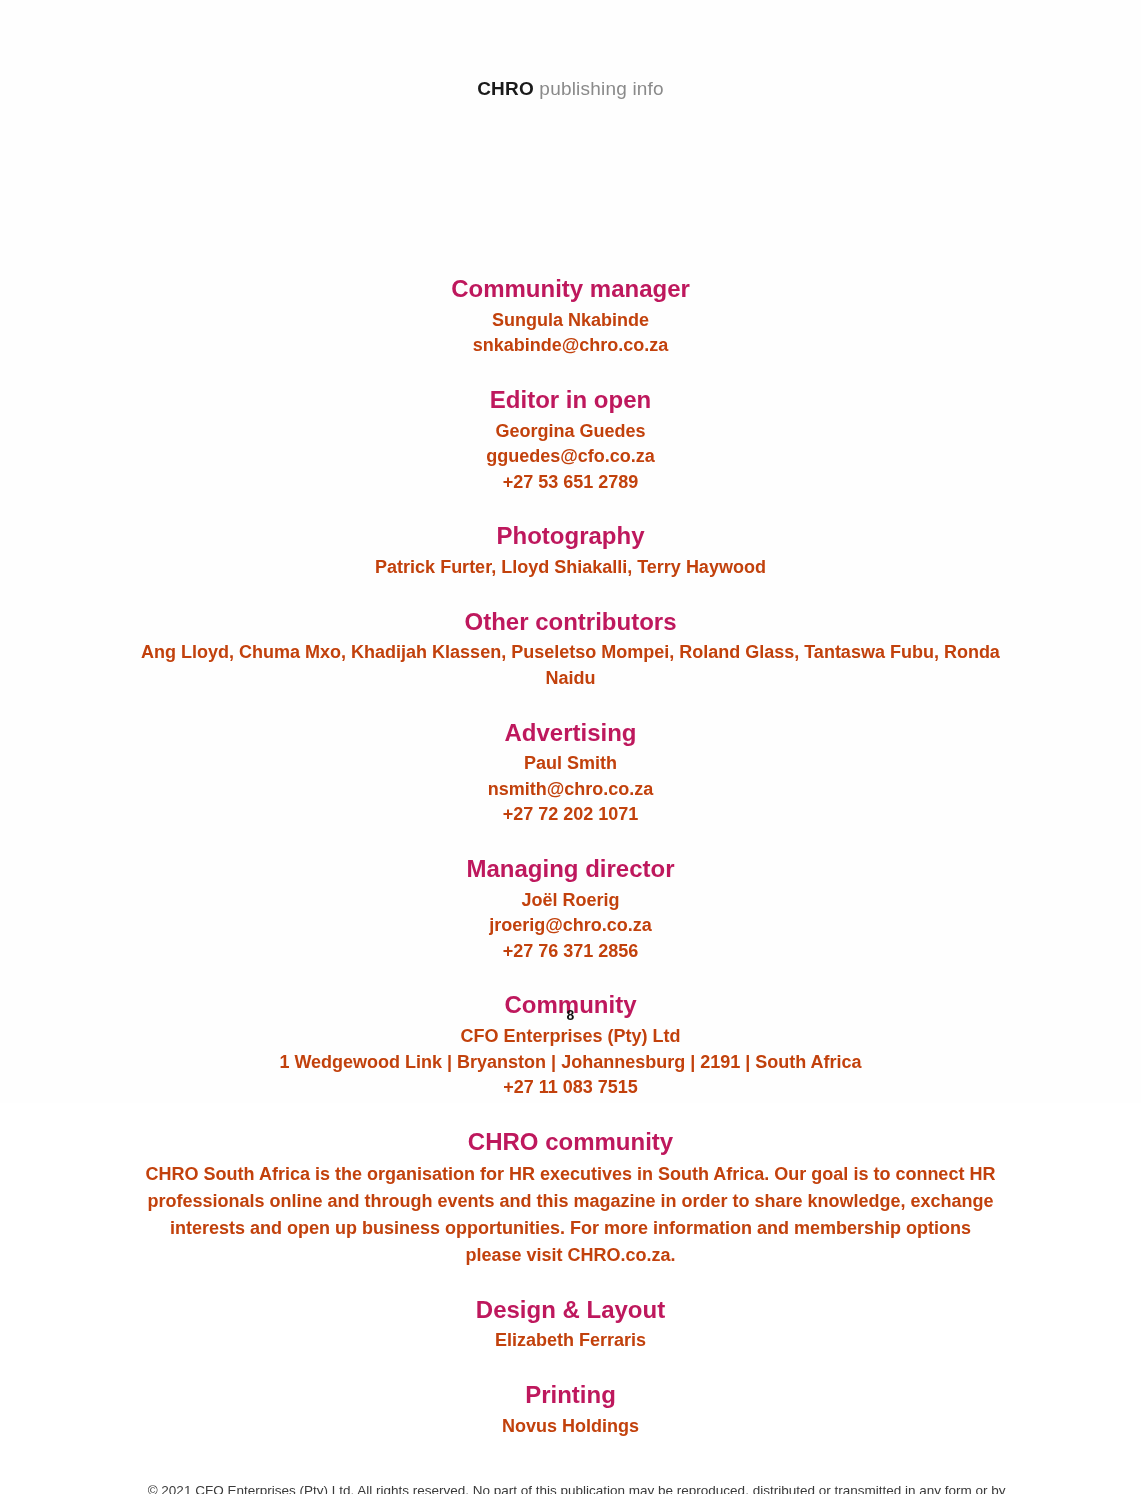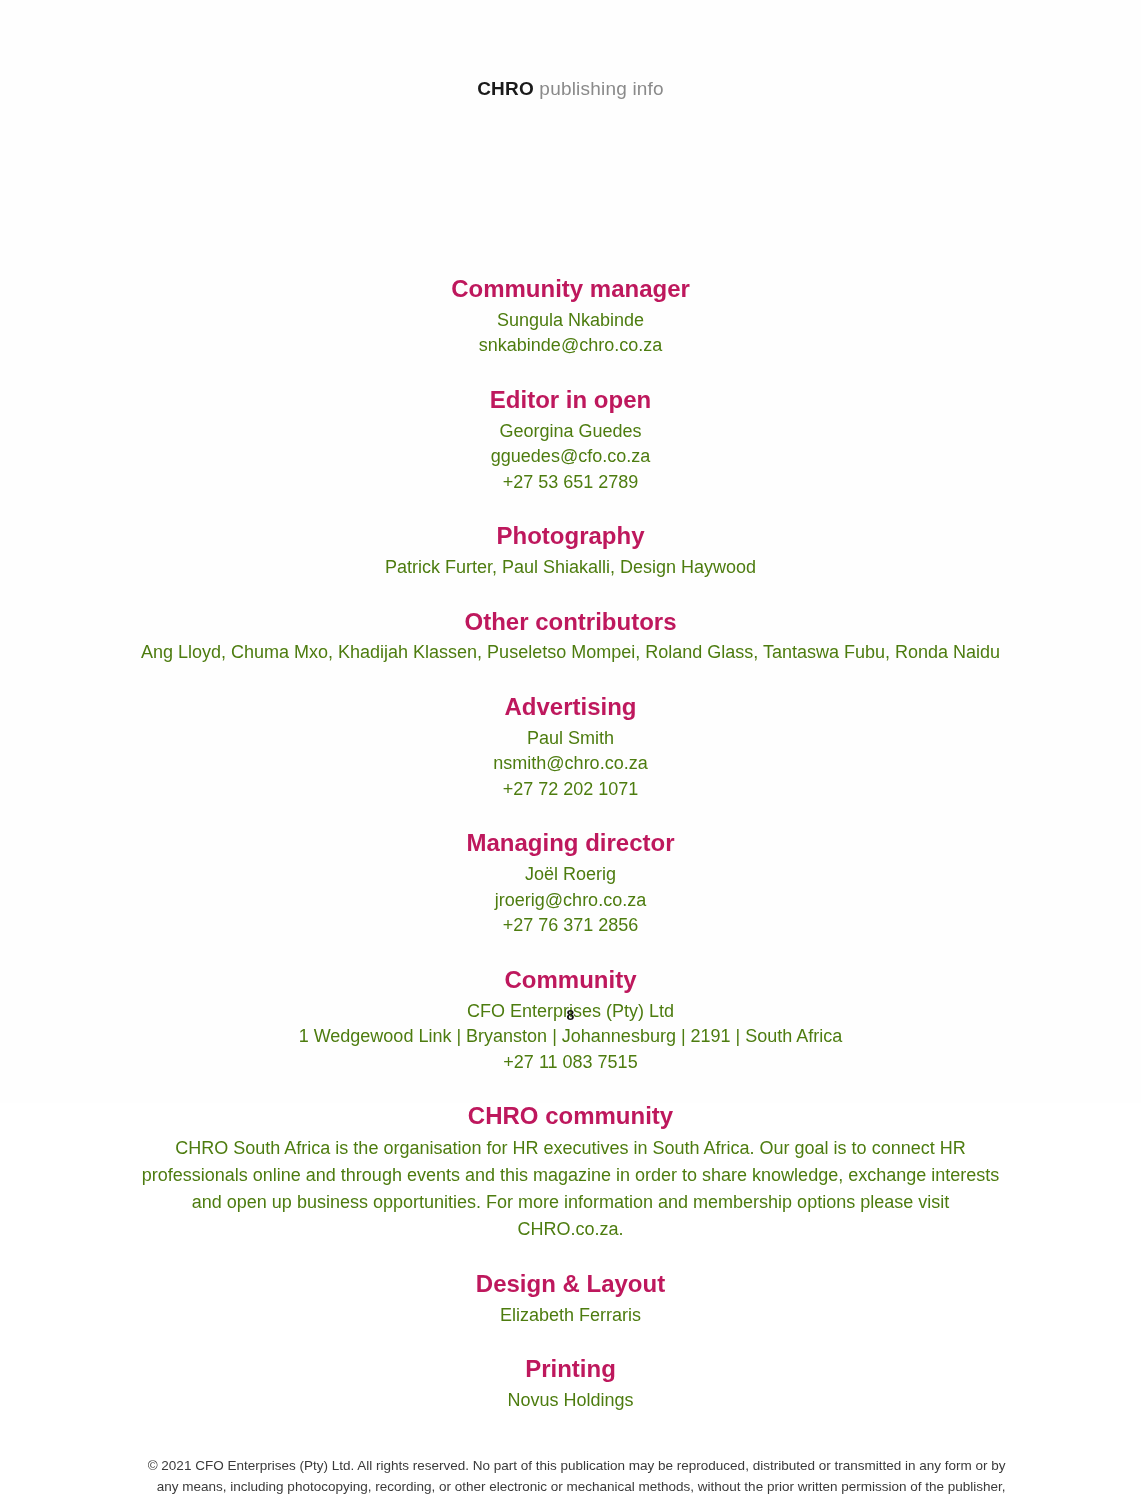--- a/index.html
+++ b/index.html
@@ -43,23 +43,23 @@
   }
   .block .heading {
     font-size: 24px;
     font-weight: bold;
     color: #be185d;
     line-height: 1.45;
     margin-bottom: 1px;
   }
   .block .line {
     font-size: 18px;
-    color: #4d7c0f;
+    color: #c2410c;
     line-height: 1.42;
-    font-weight: 400;
+    font-weight: 700;
   }
   .block.wide .line {
     max-width: 900px;
     margin: 0 auto;
   }
   .block.paragraph .line {
     max-width: 860px;
     margin: 0 auto;
     line-height: 1.5;
   }
@@ -103,21 +103,21 @@
 
     <div class="block">
       <div class="heading">Editor in open</div>
       <div class="line">Georgina Guedes</div>
       <div class="line">gguedes@cfo.co.za</div>
       <div class="line">+27 53 651 2789</div>
     </div>
 
     <div class="block">
       <div class="heading">Photography</div>
-      <div class="line">Patrick Furter, Paul Shiakalli, Design Haywood</div>
+      <div class="line">Patrick Furter, Lloyd Shiakalli, Terry Haywood</div>
     </div>
 
     <div class="block wide">
       <div class="heading">Other contributors</div>
       <div class="line">Ang Lloyd, Chuma Mxo, Khadijah Klassen, Puseletso Mompei, Roland Glass, Tantaswa Fubu, Ronda Naidu</div>
     </div>
 
     <div class="block">
       <div class="heading">Advertising</div>
       <div class="line">Paul Smith</div>

